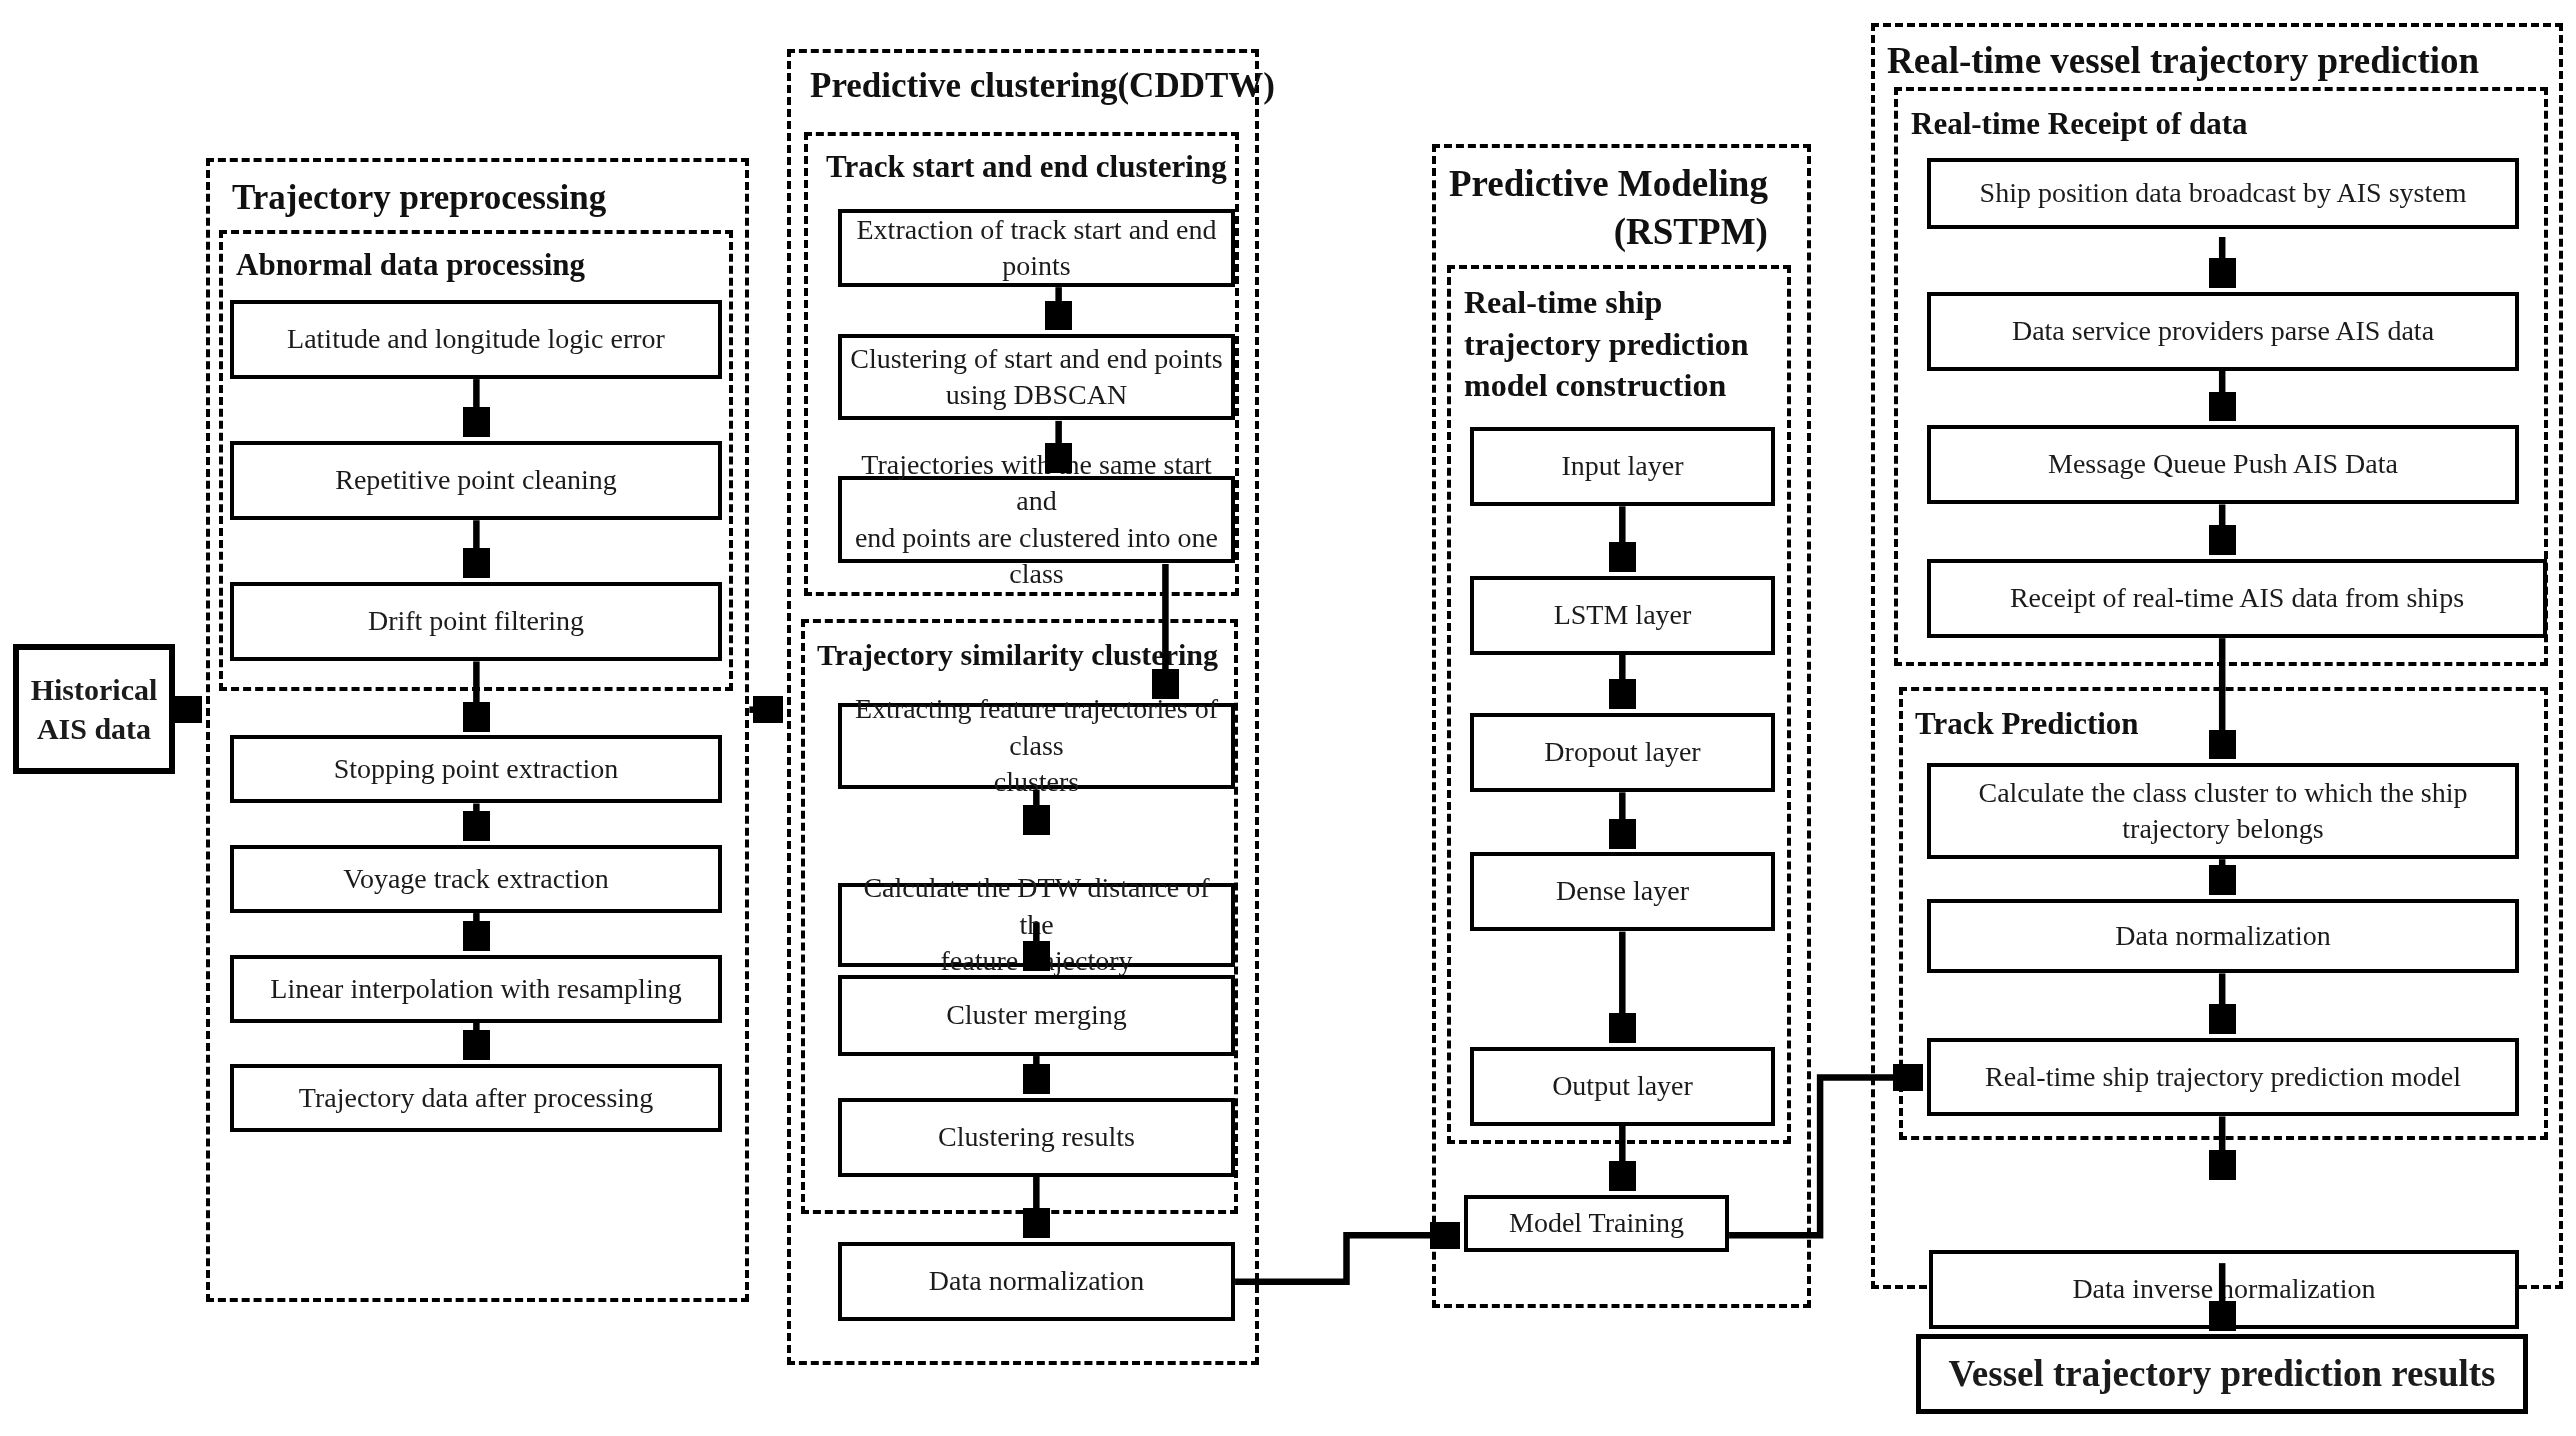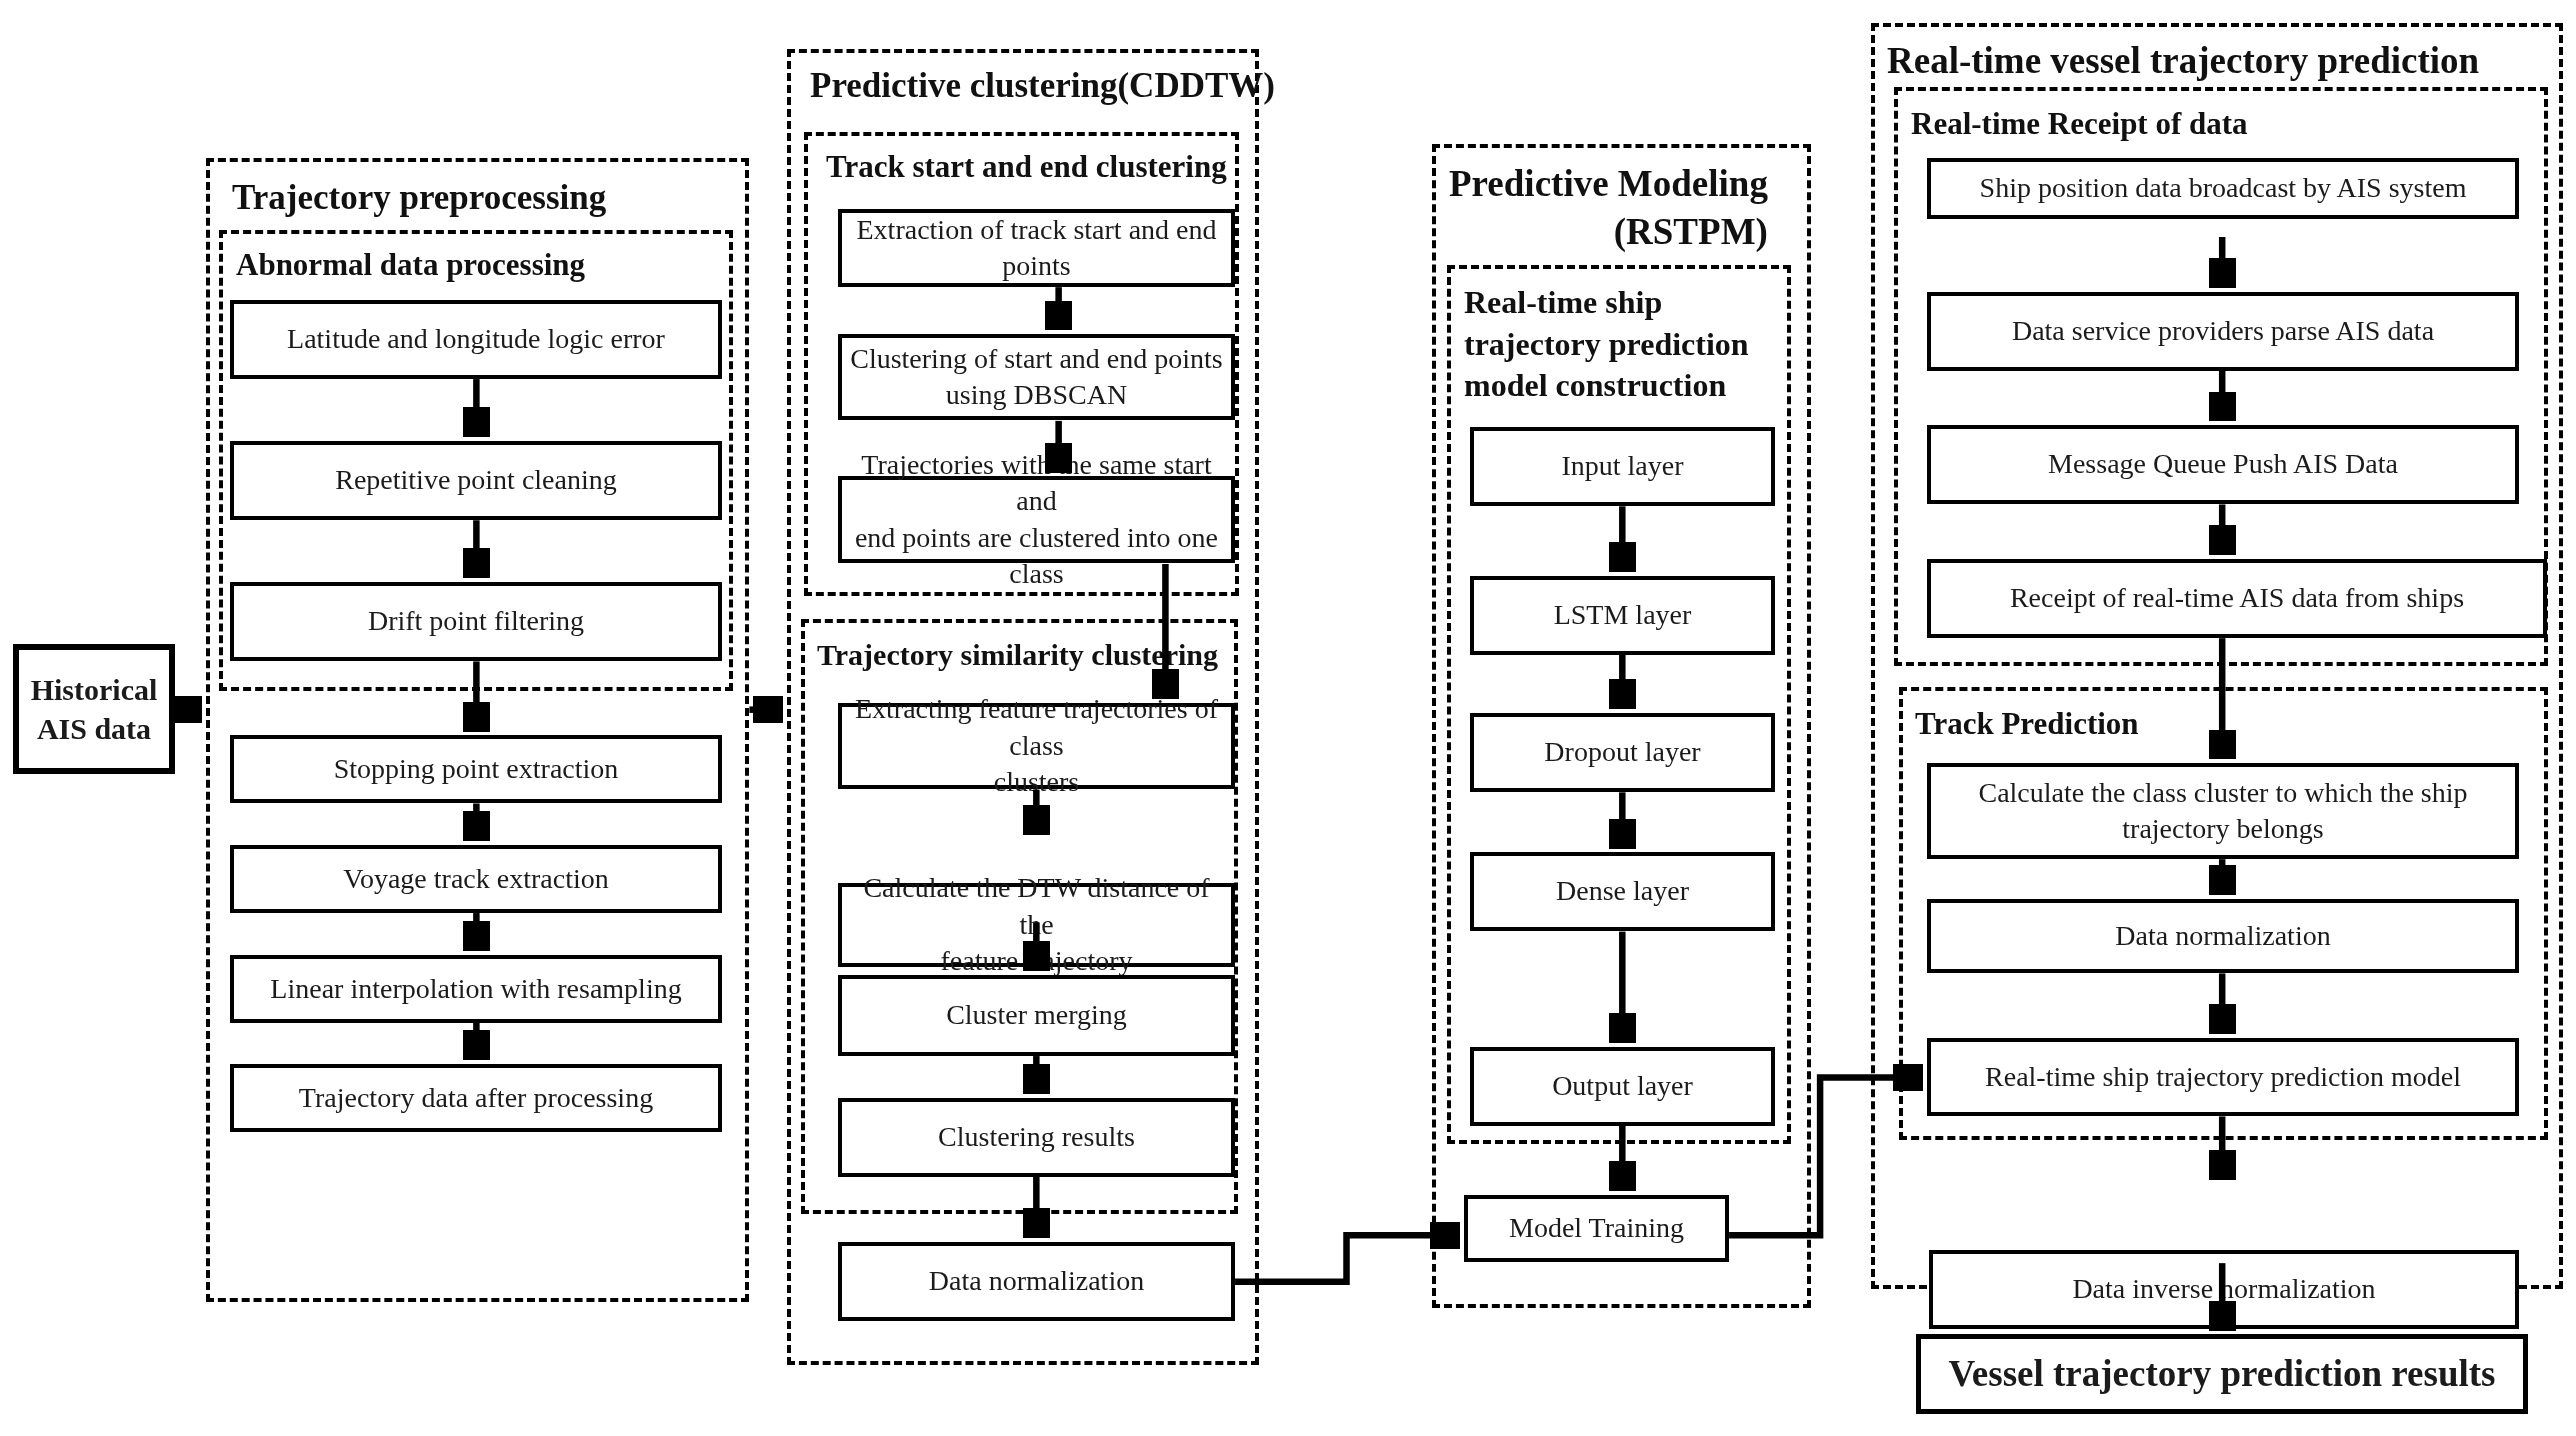--- a/index.html
+++ b/index.html
@@ -114,29 +114,29 @@
   <div class="sub-title" style="left:1464px;top:282px;font-size:32px;text-align:left;">Real-time ship
 trajectory prediction
 model construction</div>
 
   <div class="fbox" style="left:1470px;top:427px;width:305px;height:79px;">Input layer</div>
   <div class="fbox" style="left:1470px;top:576px;width:305px;height:79px;">LSTM layer</div>
   <div class="fbox" style="left:1470px;top:713px;width:305px;height:79px;">Dropout layer</div>
   <div class="fbox" style="left:1470px;top:852px;width:305px;height:79px;">Dense layer</div>
   <div class="fbox" style="left:1470px;top:1047px;width:305px;height:79px;">Output layer</div>
 
-  <div class="fbox" style="left:1464px;top:1195px;width:265px;height:67px;">Model Training</div>
+  <div class="fbox" style="left:1464px;top:1195px;width:265px;height:57px;">Model Training</div>
 
   <div class="dashed" style="left:1871px;top:23px;width:692px;height:1266px;"></div>
   <div class="sec-title big" style="left:1887px;top:37px;">Real-time vessel trajectory prediction</div>
 
   <div class="dashed" style="left:1894px;top:87px;width:654px;height:579px;"></div>
   <div class="sub-title" style="left:1911px;top:104px;">Real-time Receipt of data</div>
 
-  <div class="fbox" style="left:1927px;top:158px;width:592px;height:61px;">Ship position data broadcast by AIS system</div>
+  <div class="fbox" style="left:1927px;top:158px;width:592px;height:71px;">Ship position data broadcast by AIS system</div>
   <div class="fbox" style="left:1927px;top:292px;width:592px;height:79px;">Data service providers parse AIS data</div>
   <div class="fbox" style="left:1927px;top:425px;width:592px;height:79px;">Message Queue Push AIS Data</div>
   <div class="fbox" style="left:1927px;top:559px;width:620px;height:79px;">Receipt of real-time AIS data from ships</div>
 
   <div class="dashed" style="left:1899px;top:687px;width:649px;height:453px;"></div>
   <div class="sub-title" style="left:1915px;top:704px;">Track Prediction</div>
 
   <div class="fbox" style="left:1927px;top:763px;width:592px;height:96px;">Calculate the class cluster to which the ship
 trajectory belongs</div>
   <div class="fbox" style="left:1927px;top:899px;width:592px;height:74px;">Data normalization</div>

